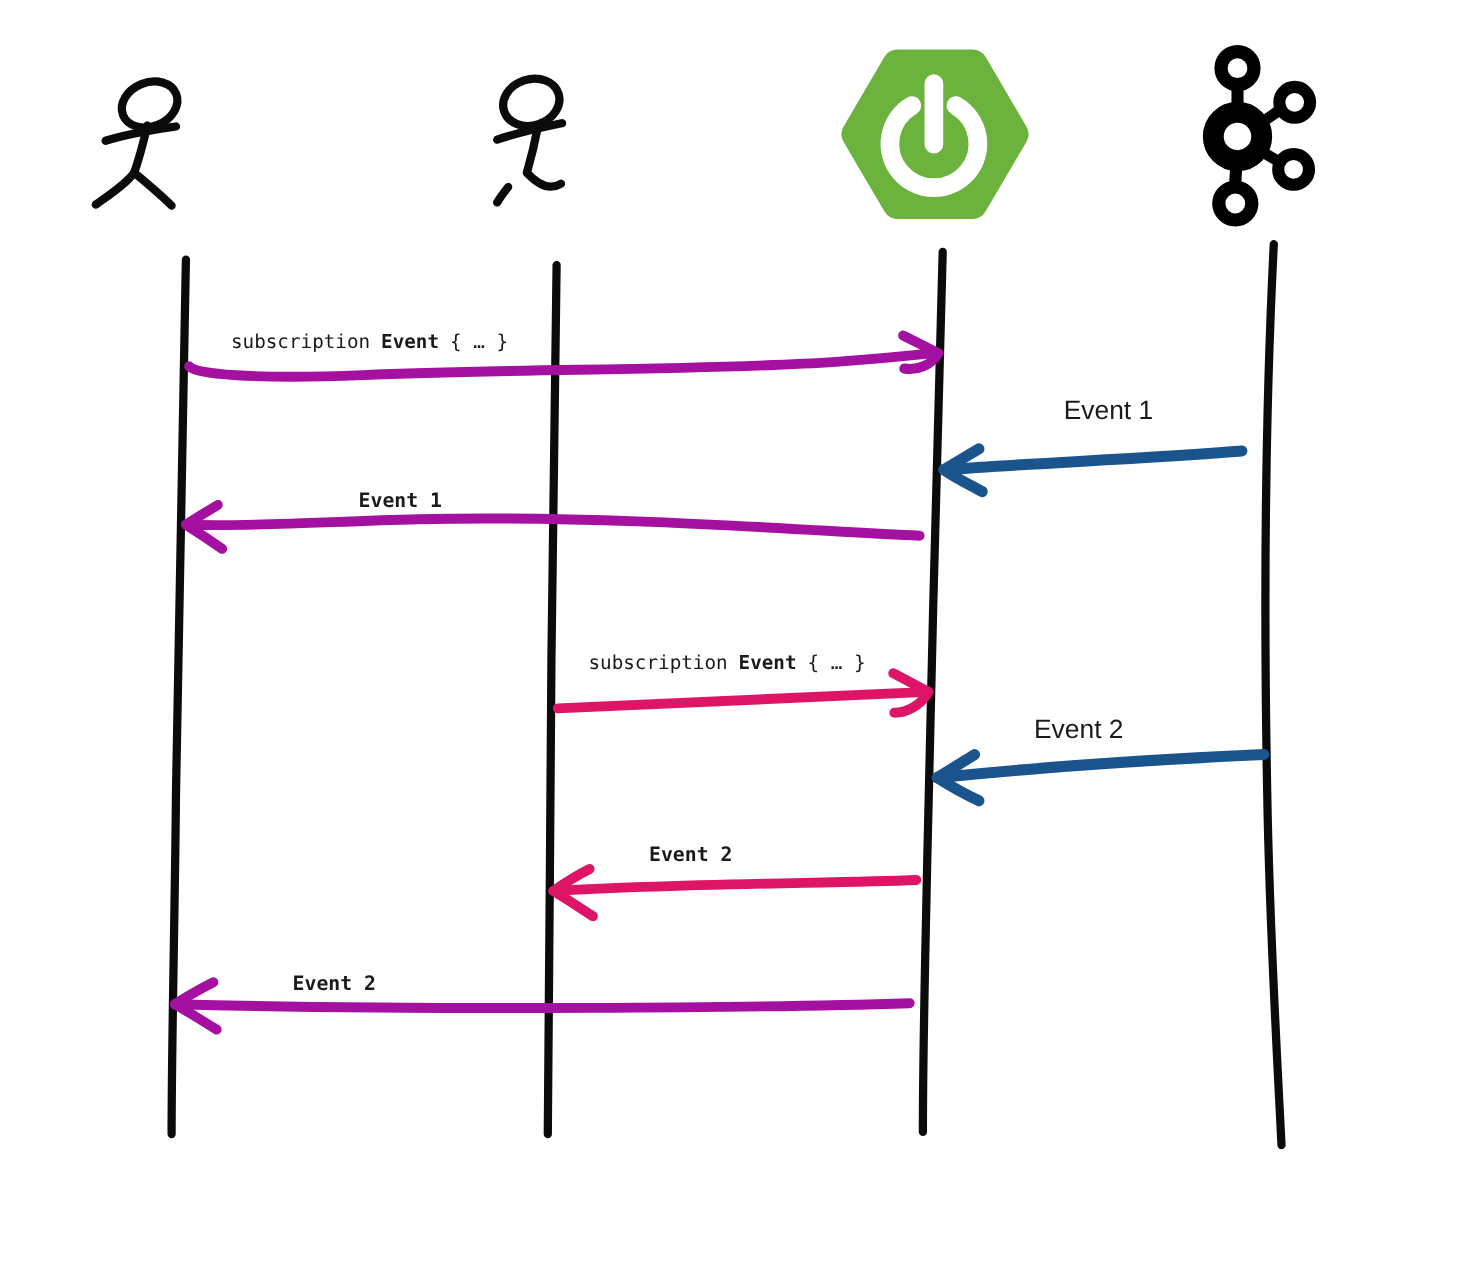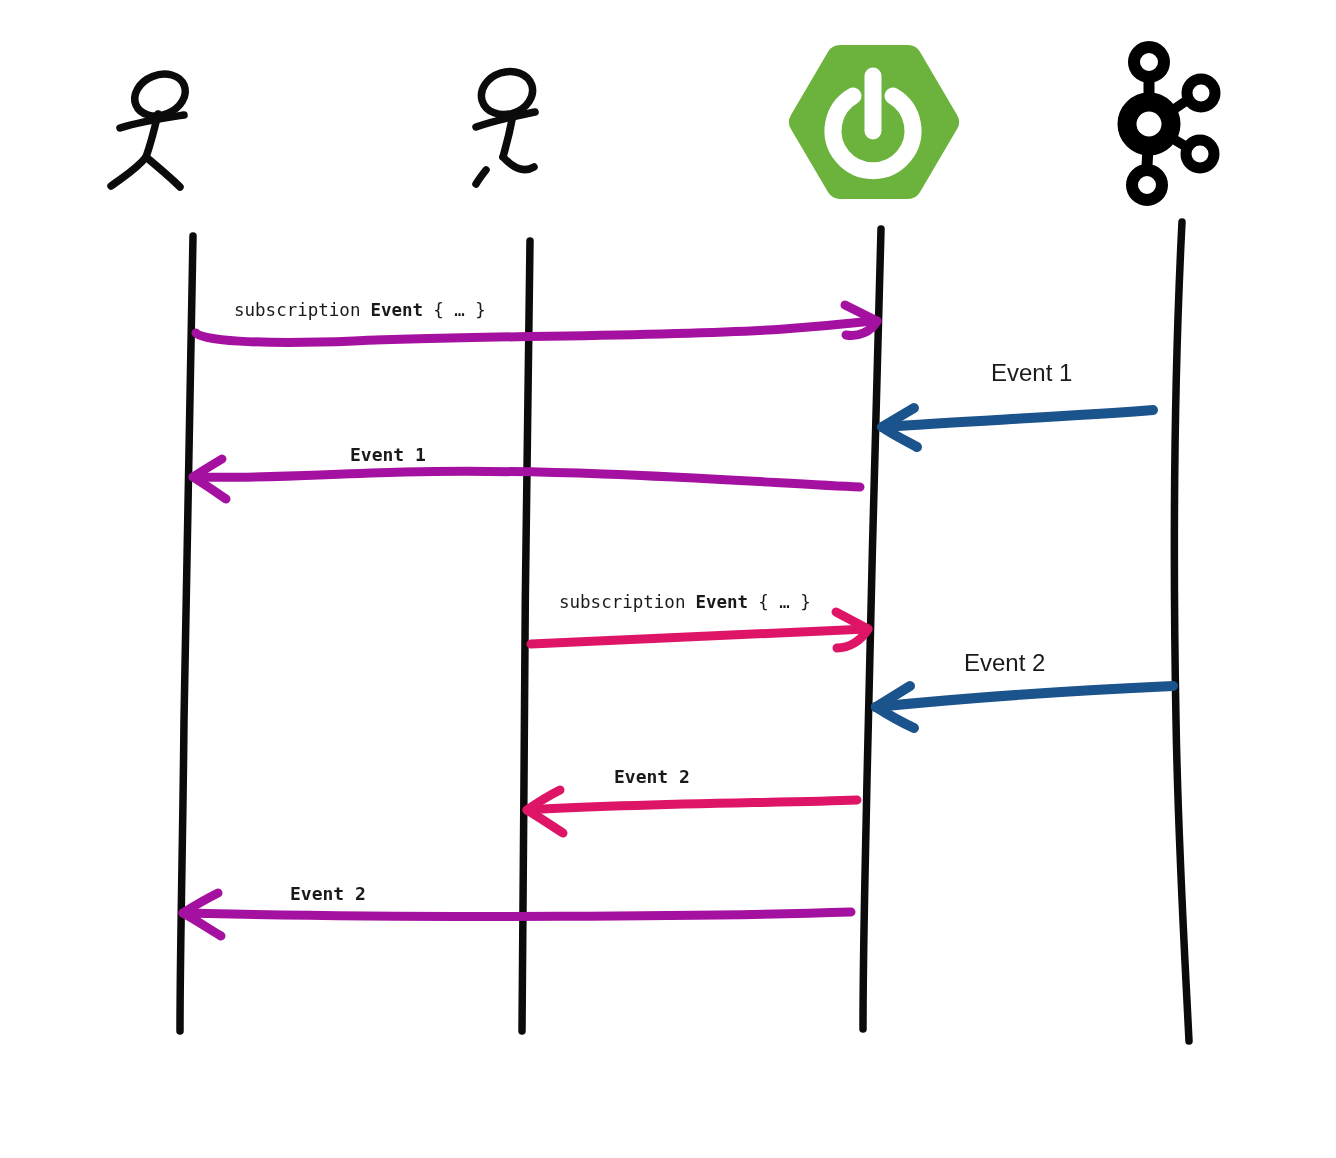--- a/index.html
+++ b/index.html
@@ -7,21 +7,20 @@
     padding: 0;
     background: #ffffff;
     width: 1336px;
     height: 1158px;
     overflow: hidden;
   }
   .canvas-wrap {
     position: relative;
     width: 1066px;
     height: 1158px;
-    padding-left: 24px;
   }
   svg { display: block; }
   text.mono {
     font-family: "DejaVu Sans Mono", monospace;
     font-size: 17.5px;
   }
   text.mono tspan.bold, text.mono-label {
     font-weight: bold;
   }
   text.mono-label {

